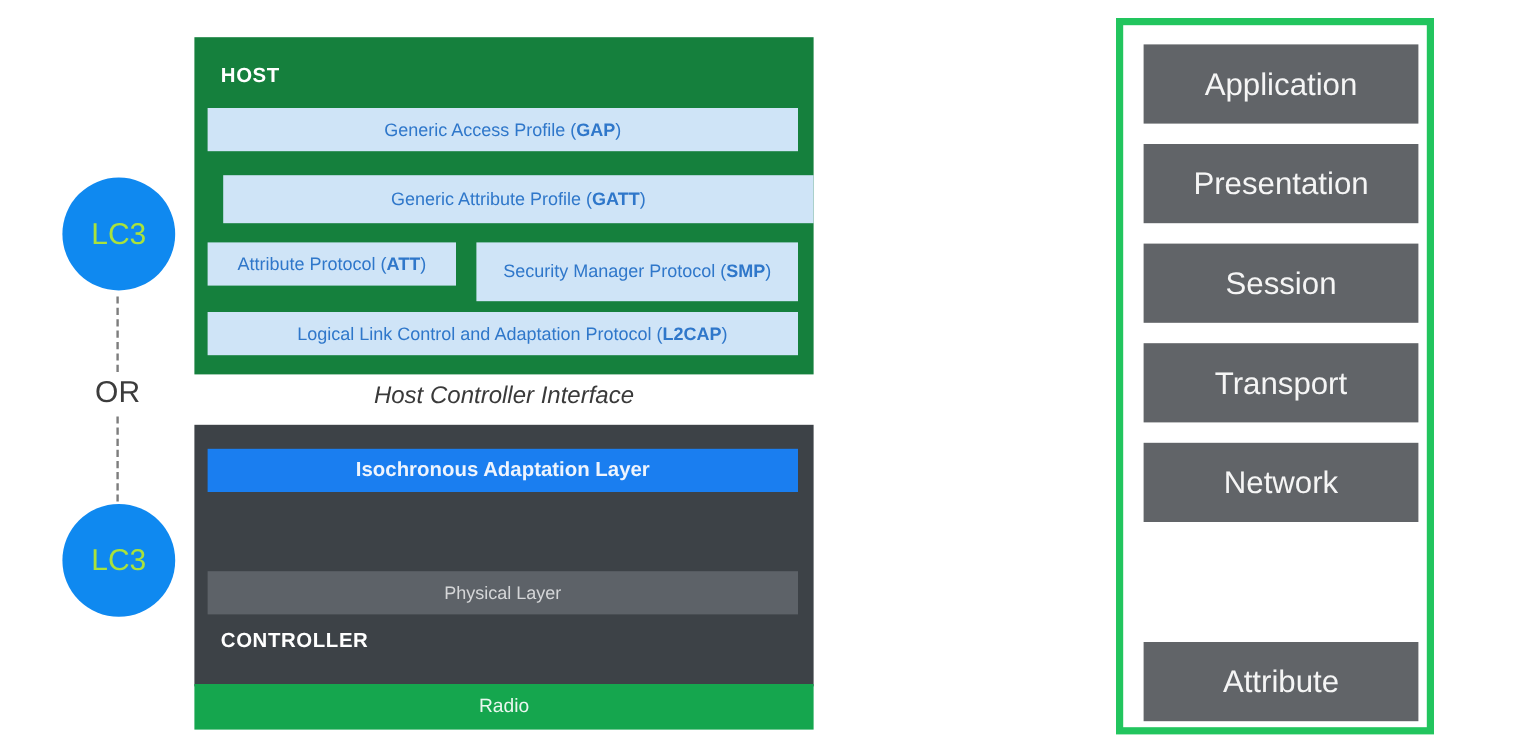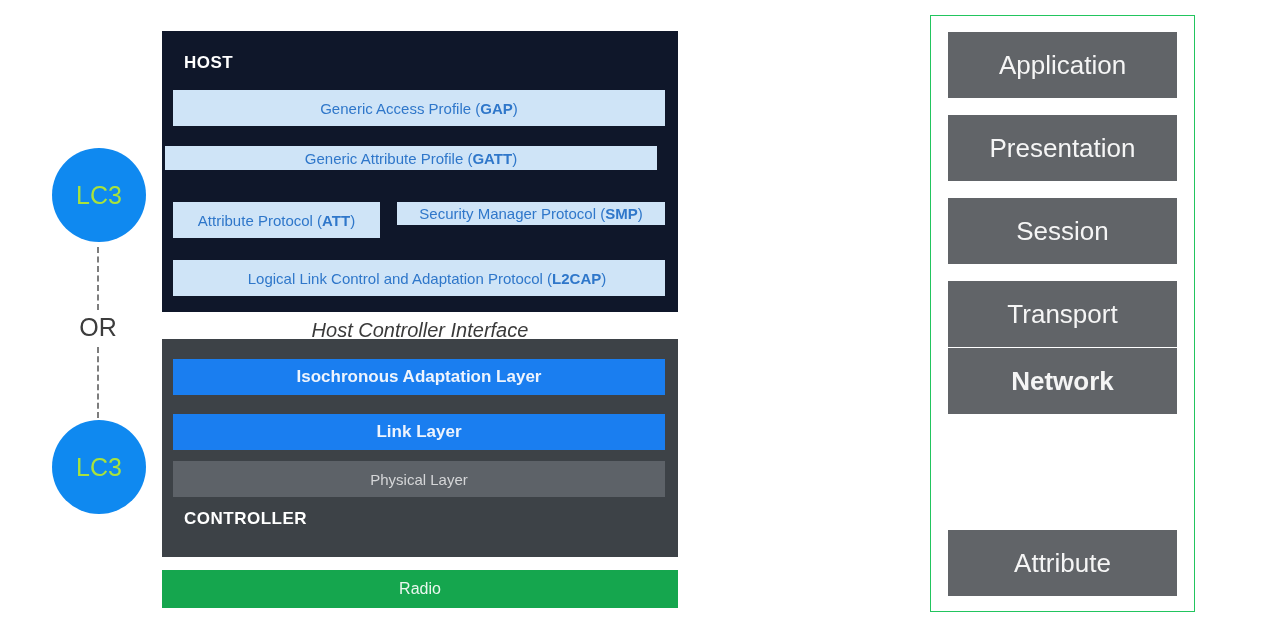--- a/index.html
+++ b/index.html
@@ -30,21 +30,21 @@
     color: #3c3c3c;
     font-size: 25px;
     width: 60px;
     text-align: center;
     background: #ffffff;
   }
 
   
   .host-box {
     left: 162px; top: 31px; width: 516px; height: 281px;
-    background: #0f172a;
+    background: #15803d;
   }
   .host-title {
     left: 22px; top: 22px;
     color: #ffffff; font-weight: bold; font-size: 17px; letter-spacing: 0.5px;
   }
   .host-row {
     background: #cfe4f7;
     color: #2f77ca;
     font-size: 15px;
     display: flex; align-items: center; justify-content: center;
@@ -56,21 +56,21 @@
   .hci-label {
     left: 162px; top: 319px; width: 516px;
     text-align: center;
     font-style: italic;
     font-size: 20px;
     color: #3a3a3a;
   }
 
   
   .controller-box {
-    left: 162px; top: 339px; width: 516px; height: 218px;
+    left: 162px; top: 354px; width: 516px; height: 218px;
     background: #3d4247;
   }
   .ctrl-layer {
     left: 11px; width: 492px; height: 36px;
     display: flex; align-items: center; justify-content: center;
   }
   .ctrl-layer.blue {
     background: #1a7ef0;
     color: #eef4fd;
     font-weight: bold;
@@ -92,21 +92,21 @@
     background: #15a64e;
     color: #eaf7ef;
     font-size: 16px;
     display: flex; align-items: center; justify-content: center;
   }
 
   
   .osi-box {
     left: 930px; top: 15px; width: 265px; height: 597px;
     background: #ffffff;
-    border: 1px solid #22c55e;
+    border: 6px solid #22c55e;
   }
   .osi-layer {
     position: absolute;
     left: 17px; width: 229px; height: 66px;
     background: #616468;
     color: #f5f5f5;
     font-size: 26px;
     display: flex; align-items: center; justify-content: center;
   }
 </style>
@@ -125,58 +125,55 @@
     <span>LC3</span>
   </div>
 
   <div class="abs host-box">
     <div class="abs host-title">HOST</div>
 
     <div class="abs host-row" style="left:11px; top:59px; width:492px; height:36px;">
       <span>Generic Access Profile (</span><b>GAP</b><span>)</span>
     </div>
 
-    <div class="abs host-row" style="left:3px; top:115px; width:492px; height:24px;">
+    <div class="abs host-row" style="left:24px; top:115px; width:492px; height:40px;">
       <span>Generic Attribute Profile (</span><b>GATT</b><span>)</span>
     </div>
 
     <div class="abs host-row" style="left:11px; top:171px; width:207px; height:36px;">
       <span>Attribute Protocol (</span><b>ATT</b><span>)</span>
     </div>
 
-    <div class="abs host-row" style="left:235px; top:171px; width:268px; height:23px;align-items:center;">
+    <div class="abs host-row" style="left:235px; top:171px; width:268px; height:49px;align-items:center;">
       <span>Security Manager Protocol (</span><b>SMP</b><span>)</span>
     </div>
 
     <div class="abs host-row" style="left:11px; top:229px; width:492px; height:36px;padding-left:16px;">
       <span>Logical Link Control and Adaptation Protocol (</span><b>L2CAP</b><span>)</span>
     </div>
   </div>
 
   <div class="abs hci-label">Host Controller Interface</div>
 
   <div class="abs controller-box">
     <div class="abs ctrl-layer blue" style="top:20px;">
       <span>Isochronous Adaptation Layer</span>
-    </div>
-    <div class="abs ctrl-layer blue" style="top:75px;">
-      <span>Link Layer</span>
     </div>
     <div class="abs ctrl-layer gray" style="top:122px;">
       <span>Physical Layer</span>
     </div>
     <div class="abs controller-title">CONTROLLER</div>
   </div>
 
   <div class="abs radio-bar">
     <span>Radio</span>
   </div>
 
   <div class="abs osi-box">
     <div class="osi-layer" style="top:16px;">Application</div>
     <div class="osi-layer" style="top:99px;">Presentation</div>
     <div class="osi-layer" style="top:182px;">Session</div>
     <div class="osi-layer" style="top:265px;">Transport</div>
-    <div class="osi-layer" style="top:332px;font-weight:bold;">Network</div>
+    <div class="osi-layer" style="top:348px;">Network</div>
     <div class="osi-layer" style="top:514px;">Attribute</div>
   </div>
 
 </div>
 
 </body></html>

